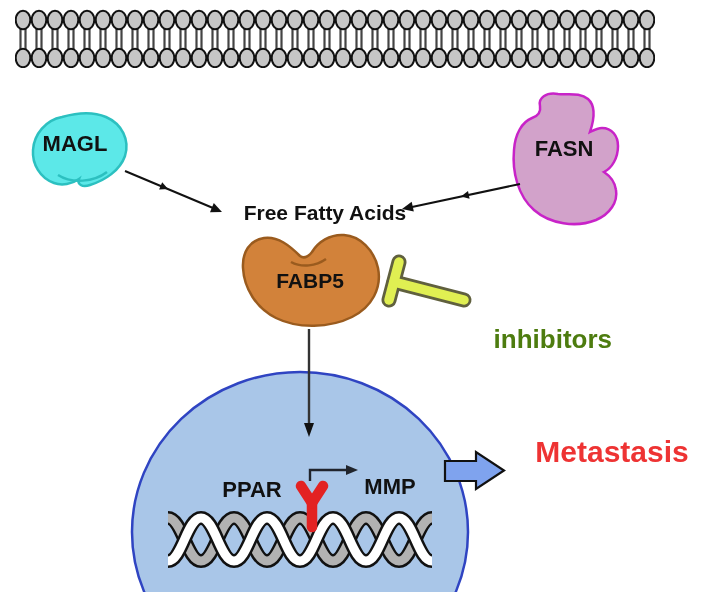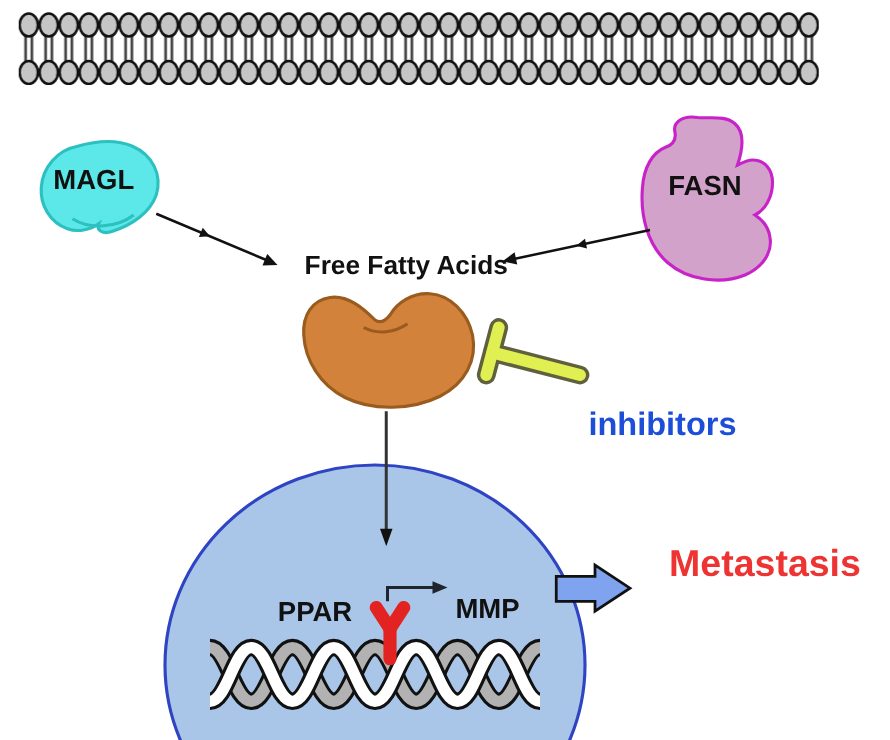--- a/index.html
+++ b/index.html
@@ -17,21 +17,21 @@
     text-align:center;
     white-space:nowrap;
     color:#111;
     line-height:1.05;
   }
   .lbl-magl{left:33px;top:132px;width:84px;font-size:22px;}
   .lbl-fasn{left:518px;top:137px;width:92px;font-size:22px;}
   .lbl-ffa{left:236px;top:202px;width:178px;font-size:21px;}
   .lbl-fabp5{left:262px;top:270px;width:96px;font-size:21px;}
   .lbl-sbfi1{left:448px;top:292px;width:164px;font-size:26px;color:#1f1fbf;}
-  .lbl-sbfi2{left:448px;top:326px;width:164px;font-size:26px;color:#1d4ed8;}
+  .lbl-sbfi2{left:448px;top:326px;width:164px;font-size:26px;color:#4d7c0f;text-align:right;}
   .lbl-nucleus{left:192px;top:429px;width:130px;font-size:27px;color:#f8f452;}
   .lbl-ppar{left:214px;top:478px;width:76px;font-size:22px;}
   .lbl-vegf{left:359px;top:446px;width:82px;font-size:22px;}
   .lbl-mmp{left:349px;top:475px;width:82px;font-size:22px;}
   .lbl-metastasis{left:512px;top:436px;width:200px;font-size:30px;color:#ee3333;}
 </style>
 </head>
 <body>
 
 <div id="figure">
@@ -107,18 +107,19 @@
         <line x1="394" y1="282" x2="464" y2="300"></line>
       </g>
     </g>
 
     <polygon points="445,461 476,461 476,452 504,470.5 476,489 476,481 445,481" fill="#7fa3ee" stroke="#111" stroke-width="2.2"></polygon>
   </svg>
 
   <div class="lbl lbl-magl">MAGL</div>
   <div class="lbl lbl-fasn">FASN</div>
   <div class="lbl lbl-ffa">Free Fatty Acids</div>
+  <div class="lbl lbl-fabp5">FABP5</div>
   <div class="lbl lbl-sbfi2">inhibitors</div>
   <div class="lbl lbl-ppar">PPAR</div>
   <div class="lbl lbl-mmp">MMP</div>
   <div class="lbl lbl-metastasis">Metastasis</div>
 
 </div>
 
 </body></html>

